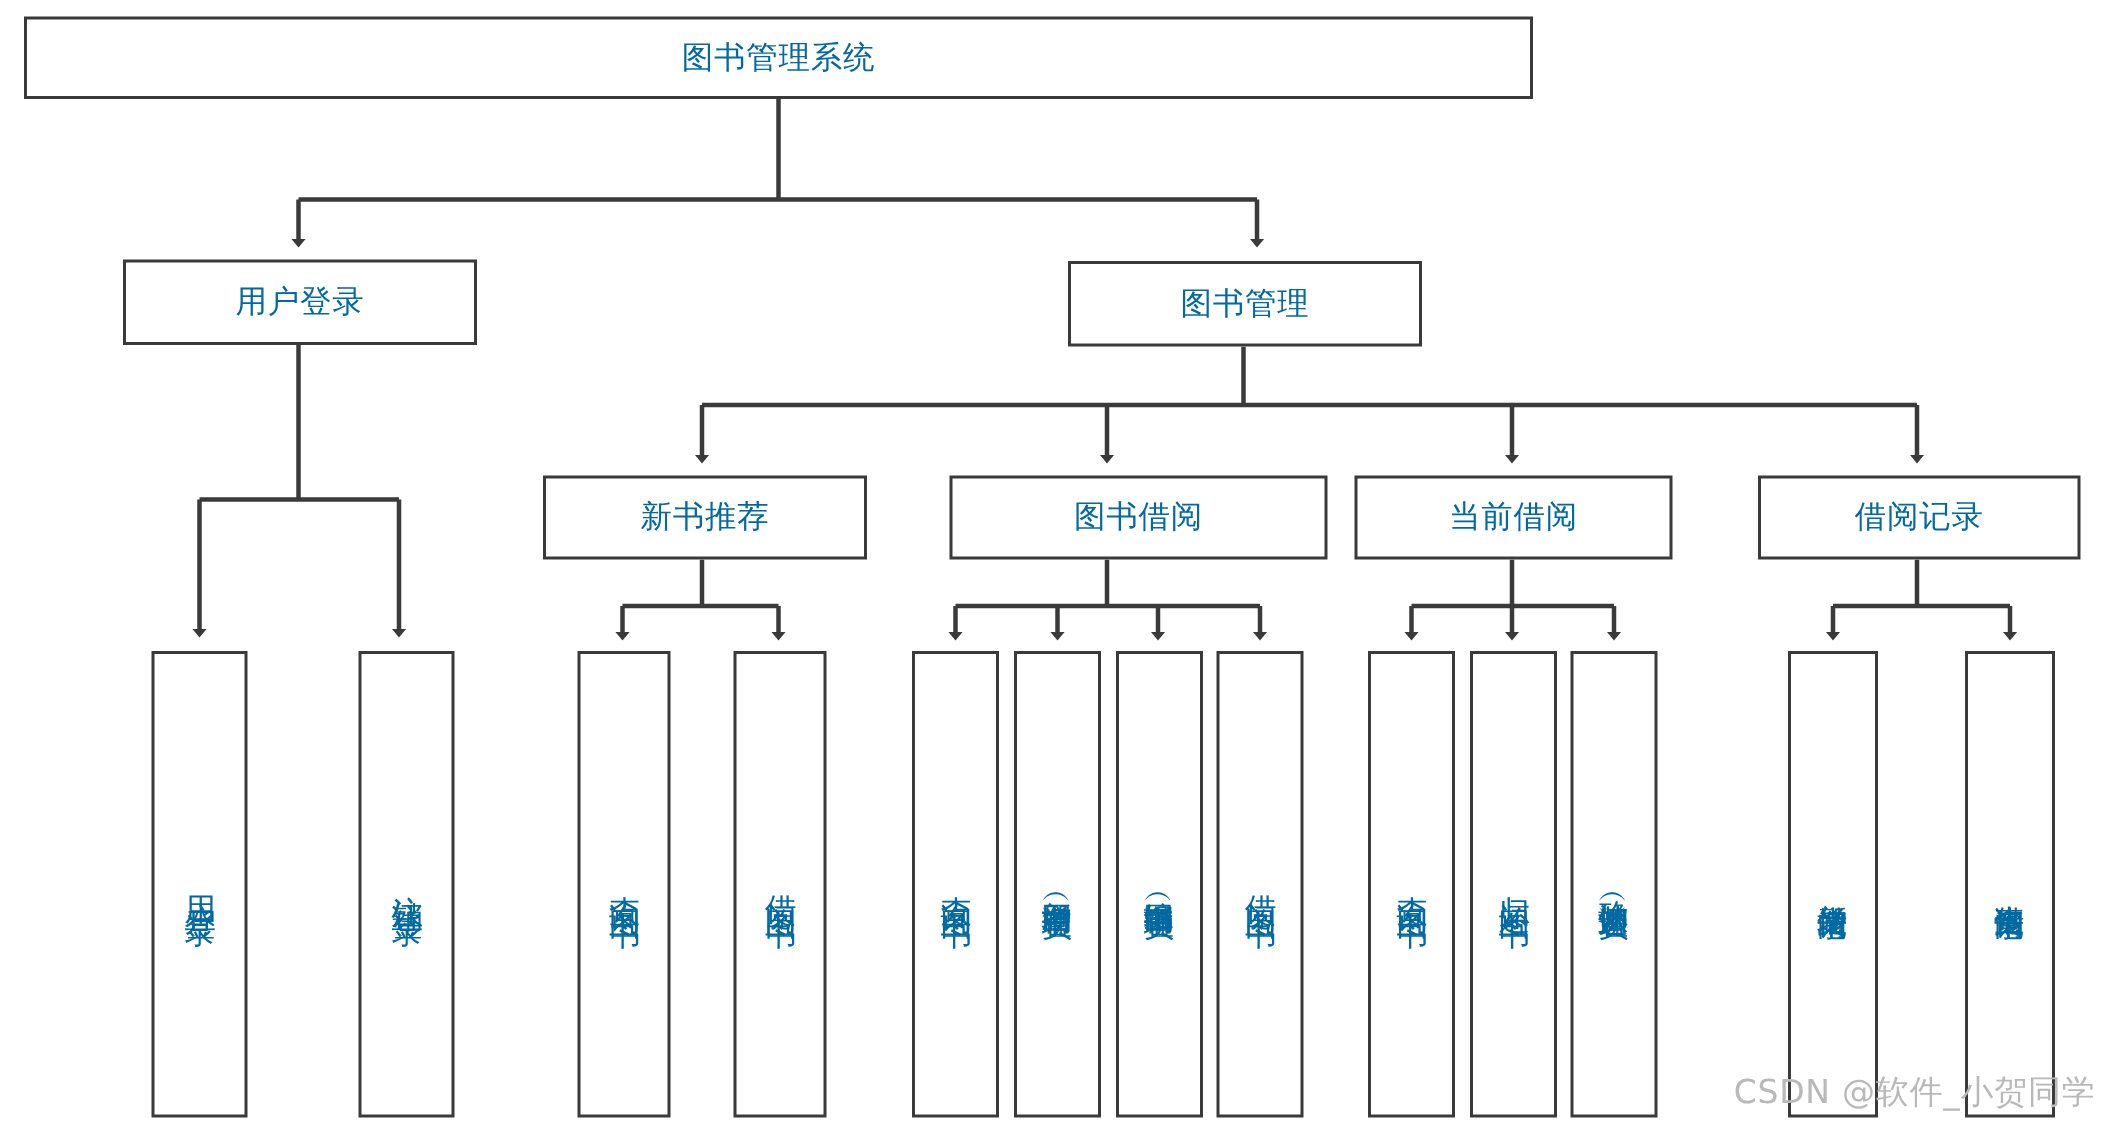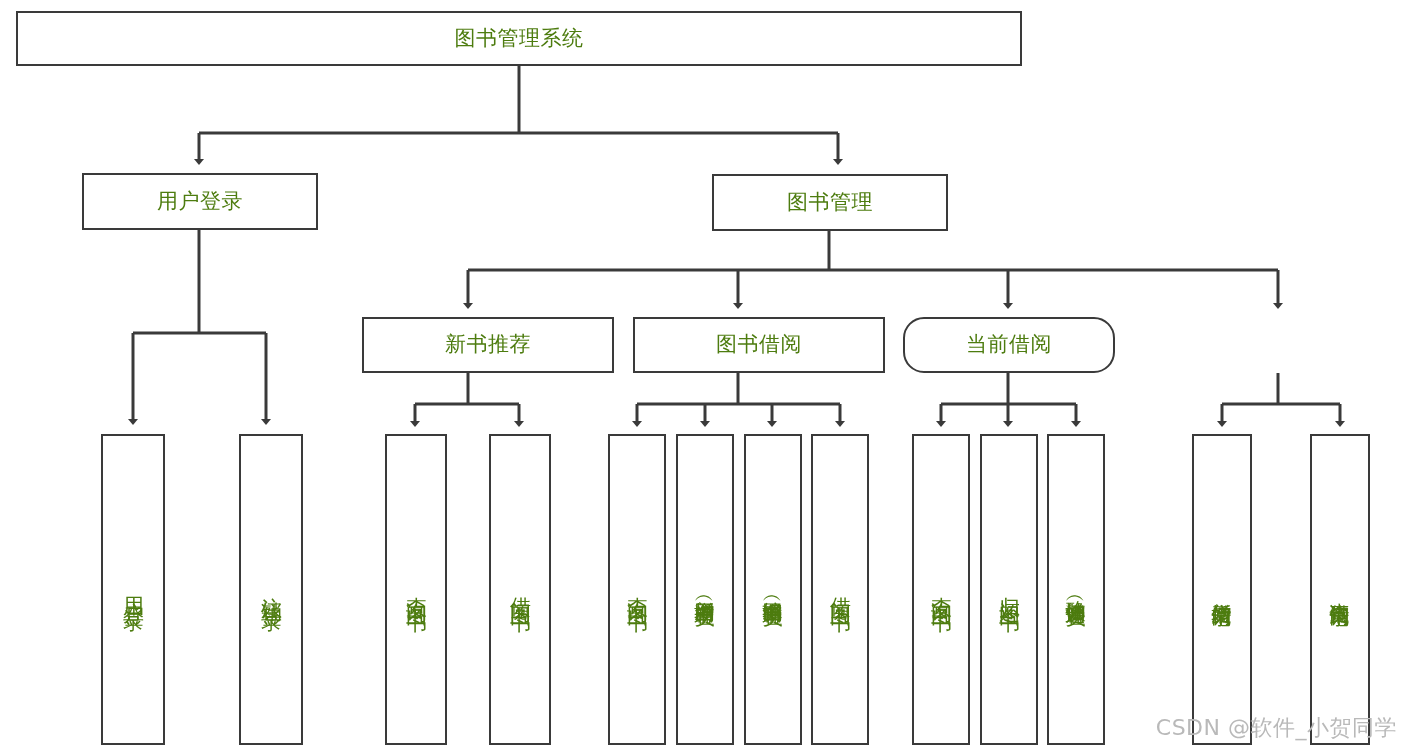--- a/index.html
+++ b/index.html
@@ -24,21 +24,21 @@
     pointer-events: none;
   }
   .node {
     position: absolute;
     box-sizing: border-box;
     border: 2px solid #3a3a3a;
     background: #ffffff;
     display: flex;
     align-items: center;
     justify-content: center;
-    color: #4d7c0f;
+    color: #0369a1;
   }
   .node-label {
     display: block;
     text-align: center;
     letter-spacing: 0.5px;
     white-space: nowrap;
   }
   .h-node .node-label {
     font-size: 21px;
     line-height: 1.1;
@@ -128,28 +128,31 @@
     <span class="node-label">图书管理系统</span>
   </div>
 
   <div class="node h-node" style="left:82px; top:173px; width:236px; height:57px;">
     <span class="node-label">用户登录</span>
   </div>
   <div class="node h-node" style="left:712px; top:174px; width:236px; height:57px;justify-content:center;">
     <span class="node-label">图书管理</span>
   </div>
 
-  <div class="node h-node" style="left:362px; top:317px; width:252px; height:56px;">
+  <div class="node h-node" style="left:362px; top:317px; width:216px; height:56px;">
     <span class="node-label">新书推荐</span>
   </div>
   <div class="node h-node" style="left:633px; top:317px; width:252px; height:56px;">
     <span class="node-label">图书借阅</span>
   </div>
-  <div class="node h-node" style="left:903px; top:317px; width:212px; height:56px;border-radius:21px;">
+  <div class="node h-node" style="left:903px; top:317px; width:212px; height:56px;">
     <span class="node-label">当前借阅</span>
+  </div>
+  <div class="node h-node" style="left:1172px; top:317px; width:215px; height:56px;">
+    <span class="node-label">借阅记录</span>
   </div>
 
   <div class="node v-node" style="left:101px; top:434px; width:64px; height:311px;">
     <span class="node-label">用户登录</span>
   </div>
   <div class="node v-node" style="left:239px; top:434px; width:64px; height:311px;">
     <span class="node-label">注销登录</span>
   </div>
 
   <div class="node v-node" style="left:385px; top:434px; width:62px; height:311px;">

